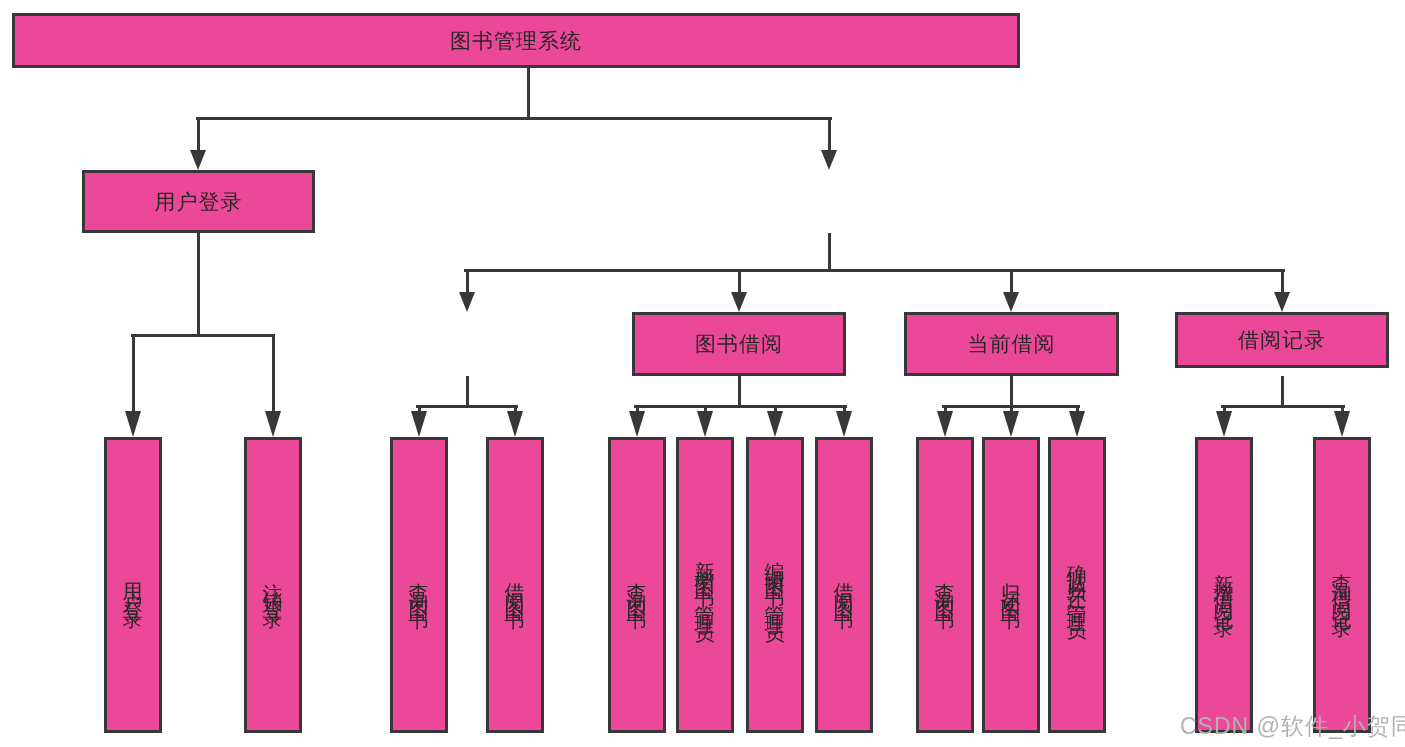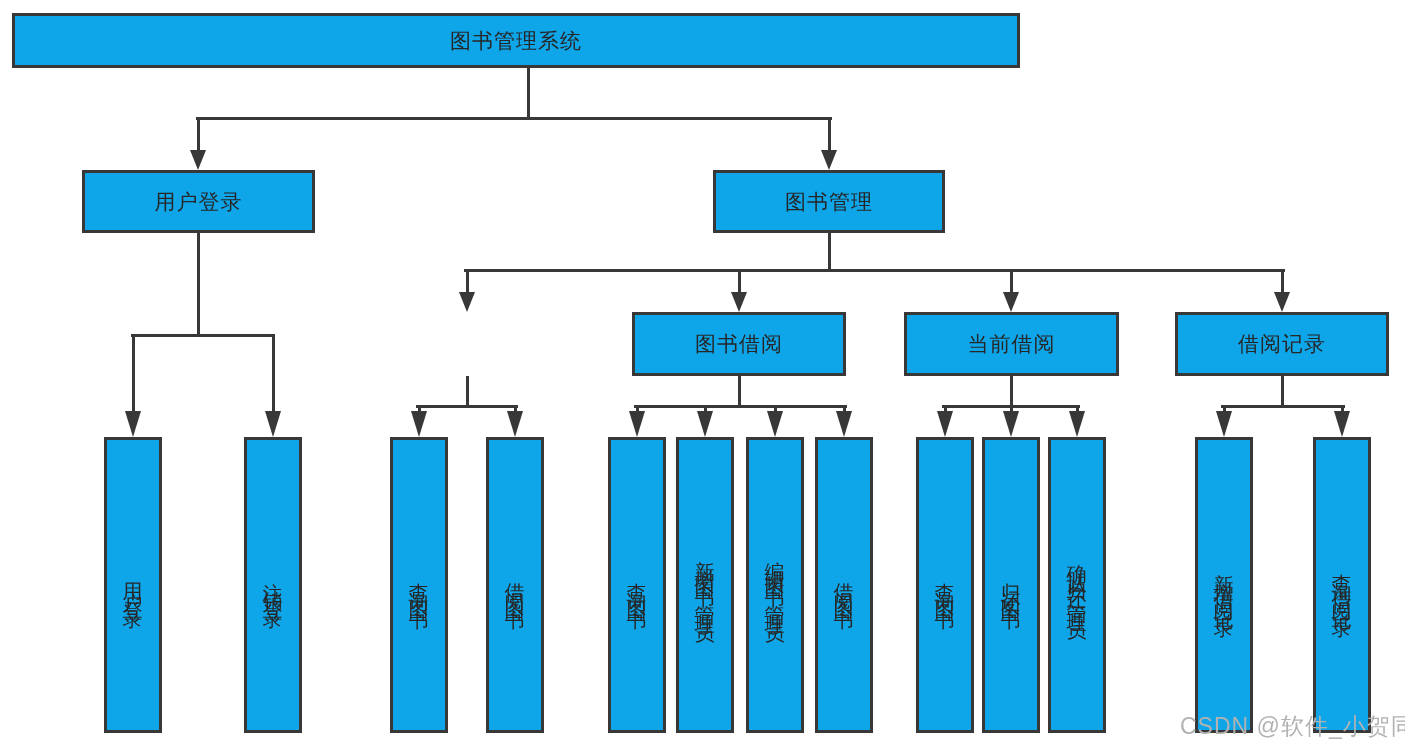--- a/index.html
+++ b/index.html
@@ -11,21 +11,21 @@
     position:relative;
     width:1405px;
     height:747px;
     background:var(--bg,#ffffff);
     overflow:hidden;
   }
   .node{
     position:absolute;
     box-sizing:border-box;
     border:3px solid var(--line,#383838);
-    background:#0ea5e9;
+    background:#ec4899;
     display:flex;
     align-items:center;
     justify-content:center;
     color:var(--text,#262626);
     font-size:21px;
     letter-spacing:1px;
     z-index:2;
   }
   .leaf{
     font-size:20px;
@@ -65,31 +65,28 @@
 
 <div class="stage" style="--line: #383838; --text: #262626; --bg: #ffffff; --wm: #b2b2b2;">
 
   <div class="node" style="left:12px;top:13px;width:1008px;height:55px;">
     <span>图书管理系统</span>
   </div>
 
   <div class="node" style="left:82px;top:170px;width:233px;height:63px;">
     <span>用户登录</span>
   </div>
-  <div class="node" style="left:713px;top:170px;width:232px;height:63px;">
-    <span>图书管理</span>
-  </div>
 
   <div class="node" style="left:632px;top:312px;width:214px;height:64px;">
     <span>图书借阅</span>
   </div>
   <div class="node" style="left:904px;top:312px;width:215px;height:64px;">
     <span>当前借阅</span>
   </div>
-  <div class="node" style="left:1175px;top:312px;width:214px;height:64px;">
+  <div class="node" style="left:1175px;top:312px;width:214px;height:56px;">
     <span>借阅记录</span>
   </div>
 
   <div class="node leaf" style="left:104px;top:437px;width:58px;height:296px;">
     <span class="vtext">用户登录</span>
   </div>
   <div class="node leaf" style="left:244px;top:437px;width:58px;height:296px;">
     <span class="vtext">注销登录</span>
   </div>
   <div class="node leaf" style="left:390px;top:437px;width:58px;height:296px;">

